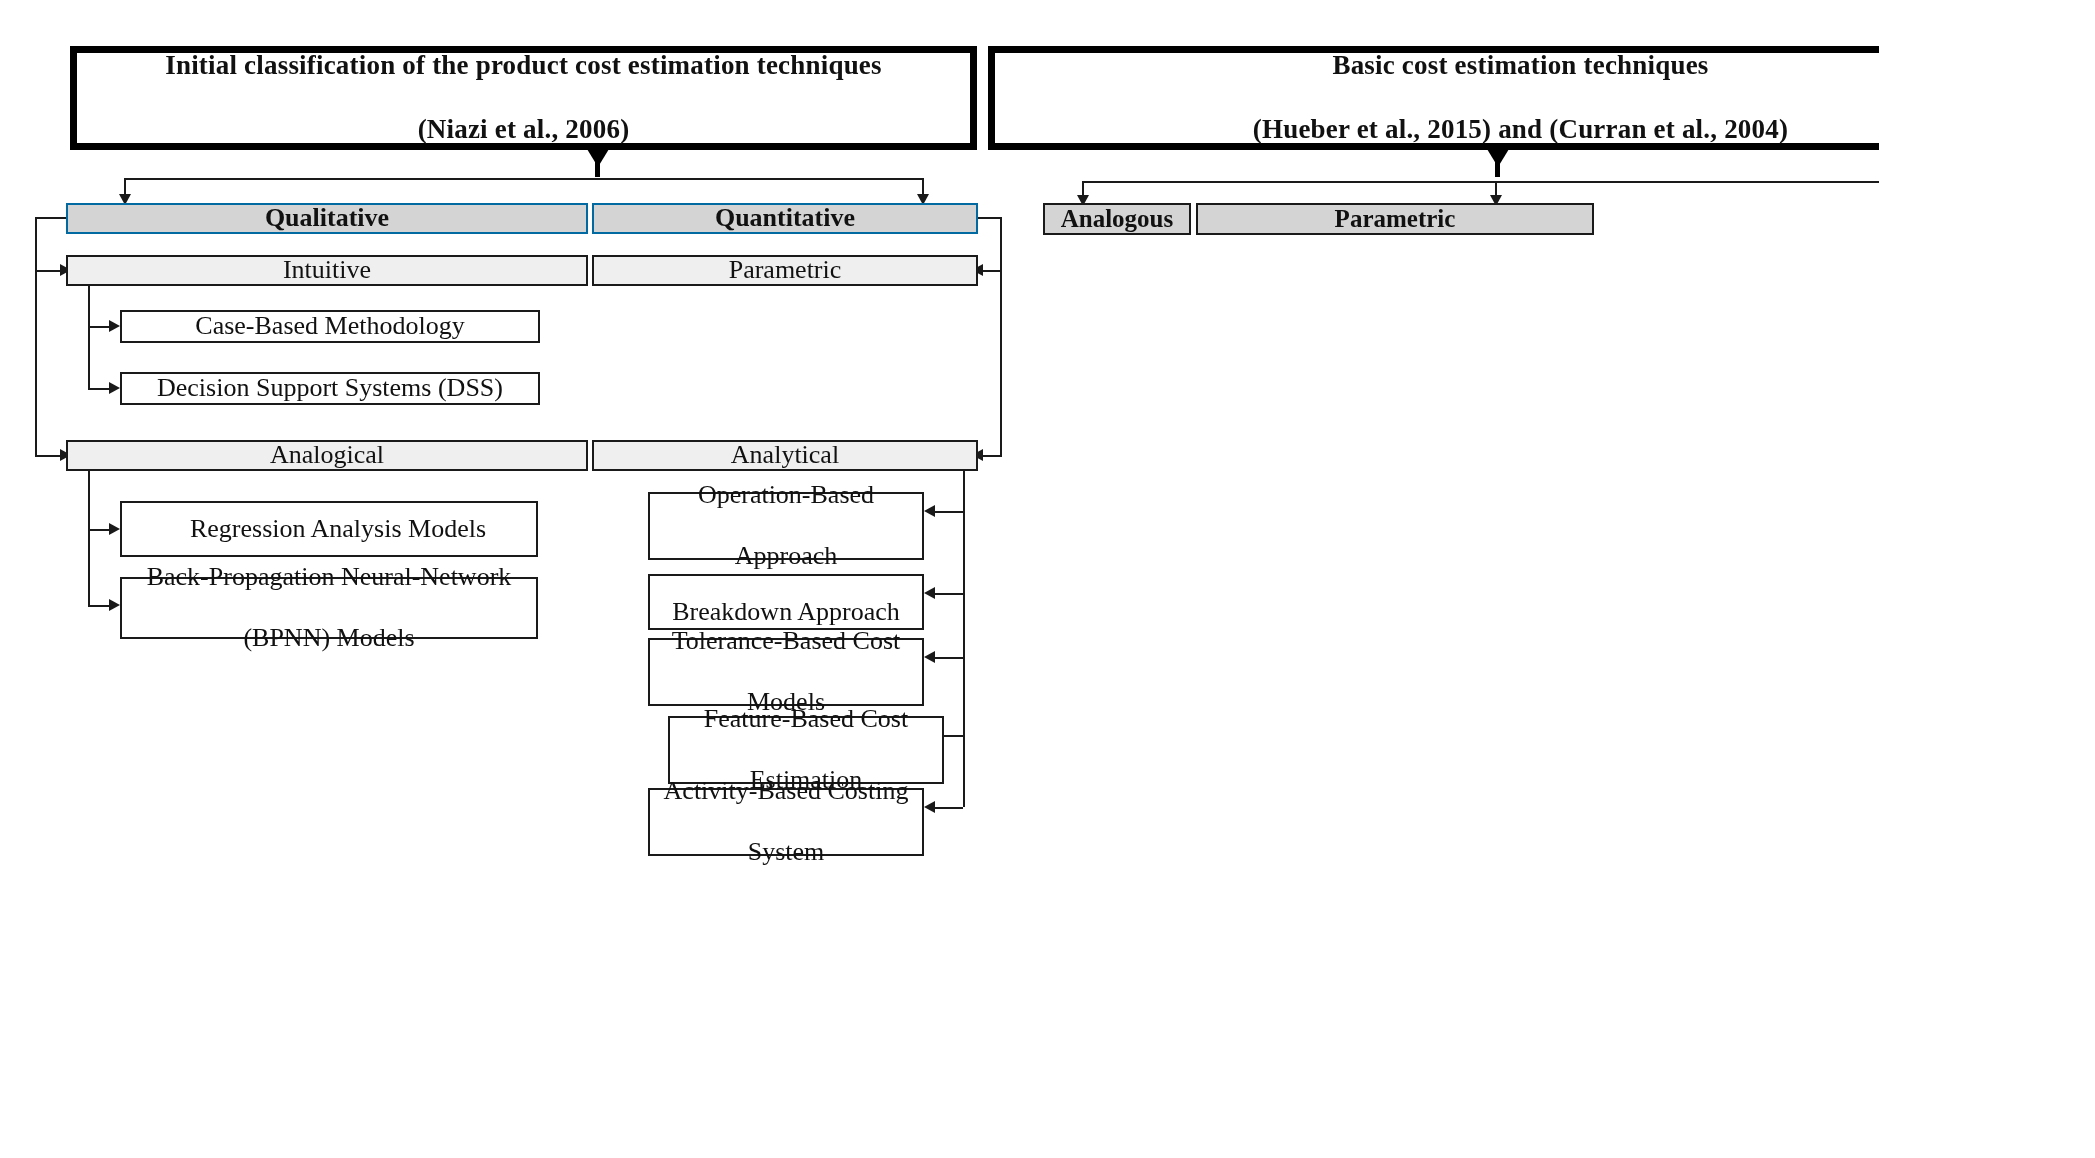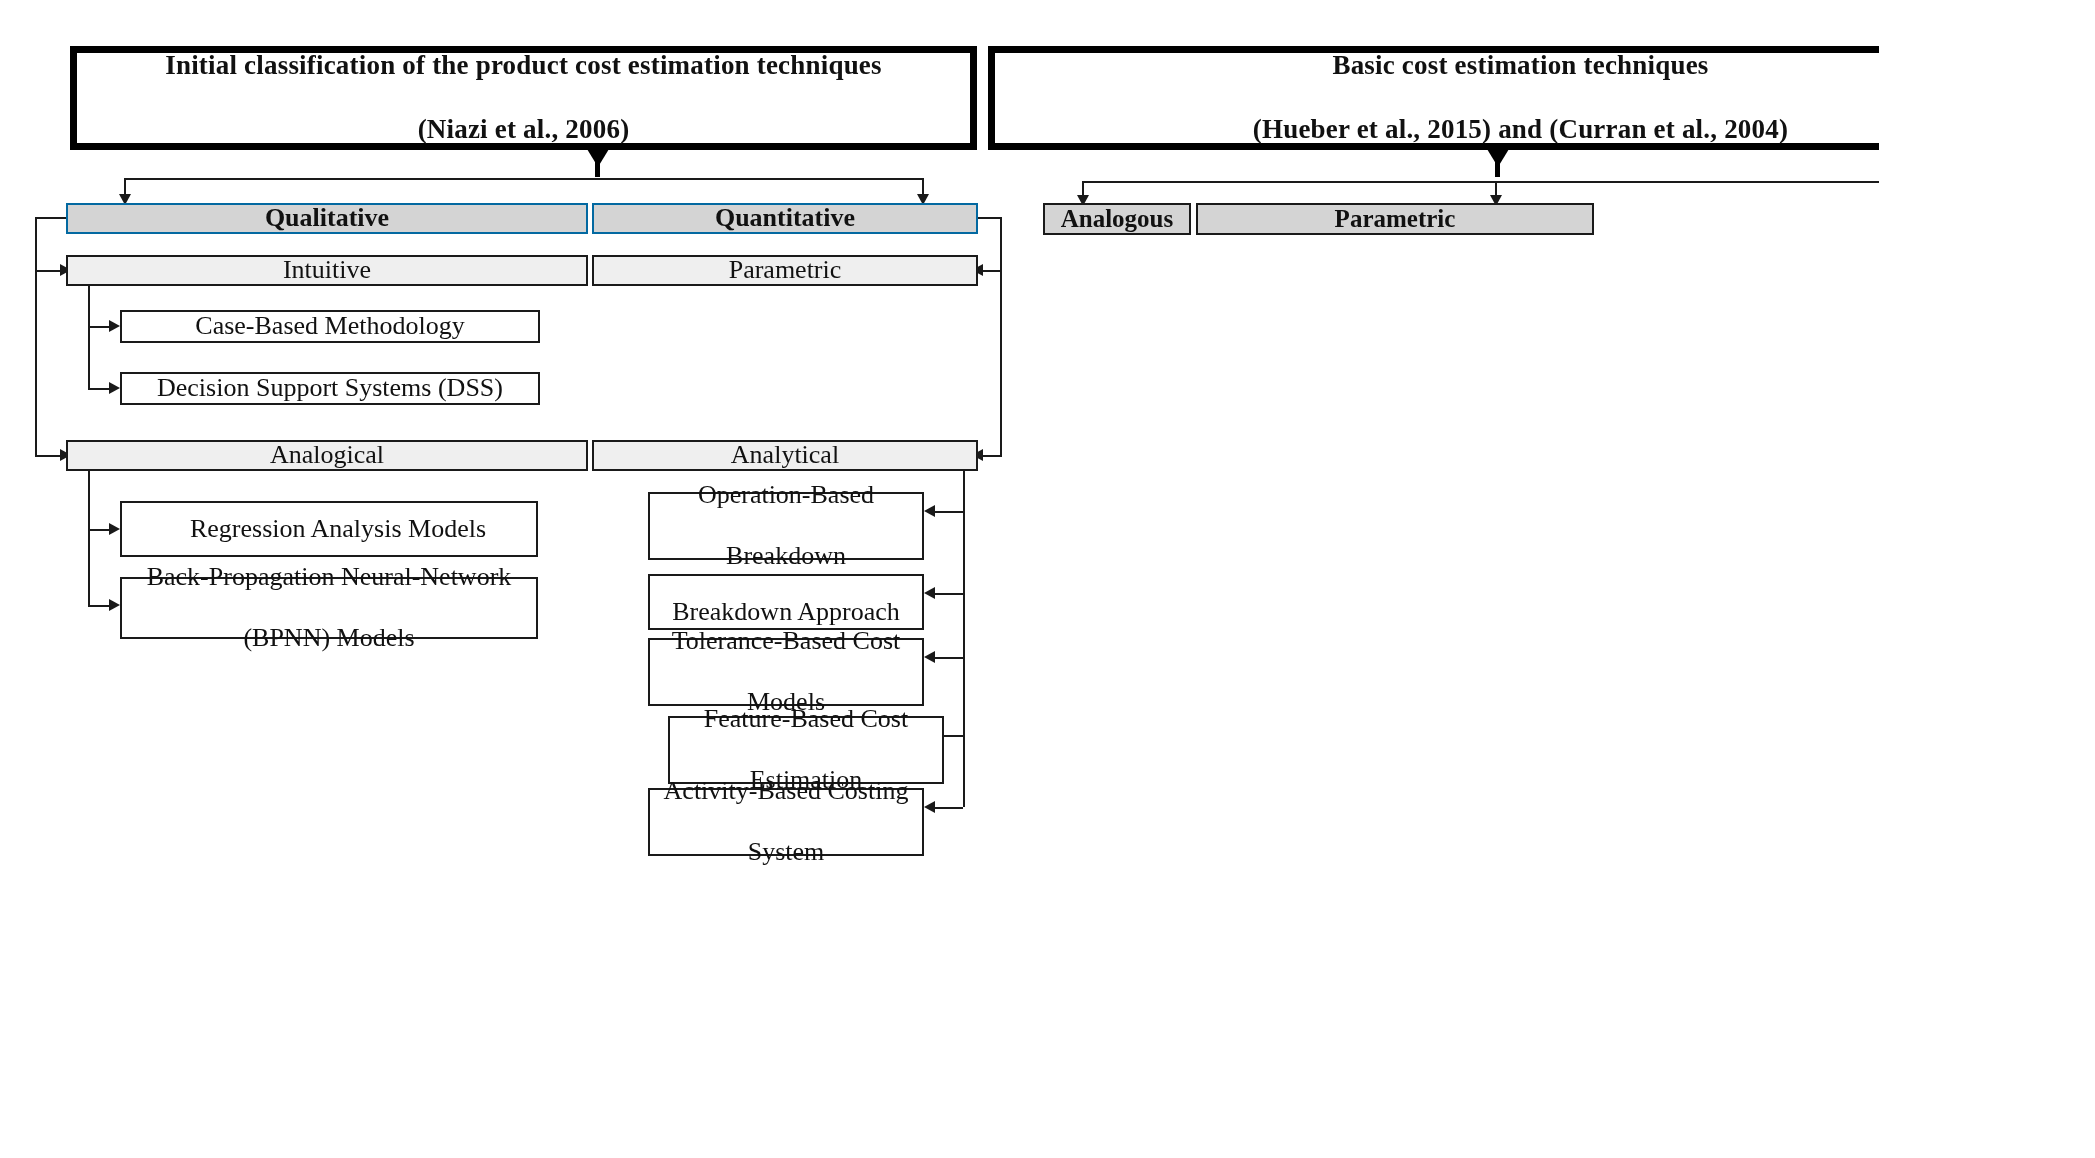--- a/index.html
+++ b/index.html
@@ -196,21 +196,21 @@
   <div class="ln h" style="left:930px;top:636px;width:33px;"></div>
   <div class="arw arw-l" style="left:924px;top:630px;"></div>
   <div class="ln h" style="left:930px;top:714px;width:33px;"></div>
   <div class="arw arw-l" style="left:924px;top:708px;"></div>
   <div class="ln h" style="left:930px;top:786px;width:33px;"></div>
   <div class="arw arw-l" style="left:924px;top:780px;"></div>
 
   <div class="box leaf" style="left:648px;top:471px;width:276px;height:68px;">
     <span>
       <span>Operation-Based</span><br>
-      <span>Breakdown</span>
+      <span>Approach</span>
     </span>
   </div>
   <div class="box leaf" style="left:648px;top:553px;width:276px;height:56px;align-items:flex-end;">
     <span>
       <span>Breakdown Approach</span>
     </span>
   </div>
   <div class="box leaf" style="left:648px;top:617px;width:276px;height:68px;">
     <span>
       <span>Tolerance-Based Cost</span><br>

